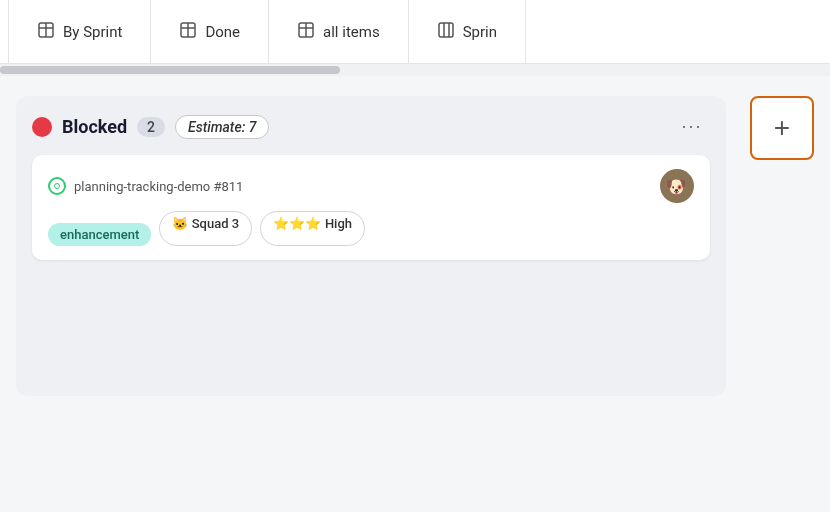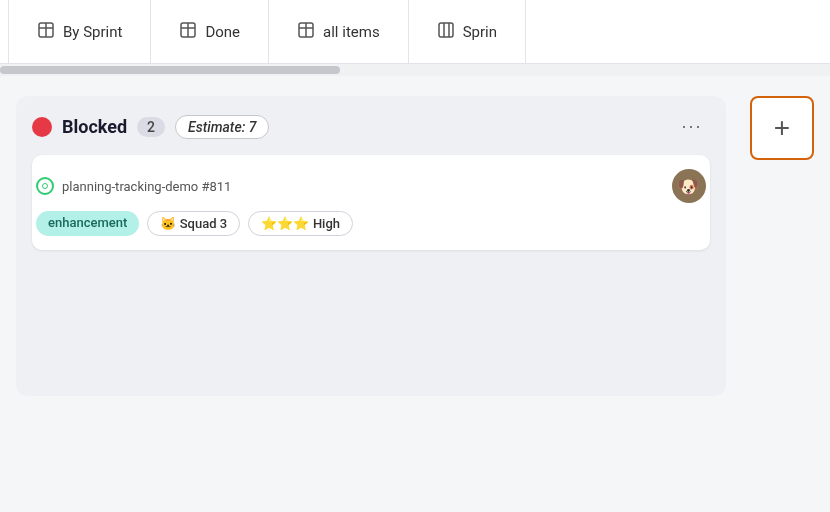--- a/index.html
+++ b/index.html
@@ -154,21 +154,21 @@
       cursor: pointer;
       font-size: 28px;
       color: #555;
       font-weight: 300;
     }
 
     
     .task-card {
       background: #ffffff;
       border-radius: 10px;
-      padding: 14px 4px;
+      padding: 14px 16px;
       box-shadow: 0 1px 3px rgba(0,0,0,0.08);
     }
 
     .card-header-row {
       display: flex;
       align-items: center;
       justify-content: space-between;
       margin-bottom: 8px;
     }
 
@@ -226,20 +226,21 @@
     .tag {
       border-radius: 20px;
       padding: 4px 12px;
       font-size: 13px;
       font-weight: 500;
     }
 
     .tag-enhancement {
       background: #b2f0e8;
       color: #1a6b5e;
+      margin-top: 12px;
     }
 
     .tag-squad {
       border: 1.5px solid #d0d3db;
       background: #fff;
       color: #333;
     }
 
     .tag-priority {
       border: 1.5px solid #d0d3db;

